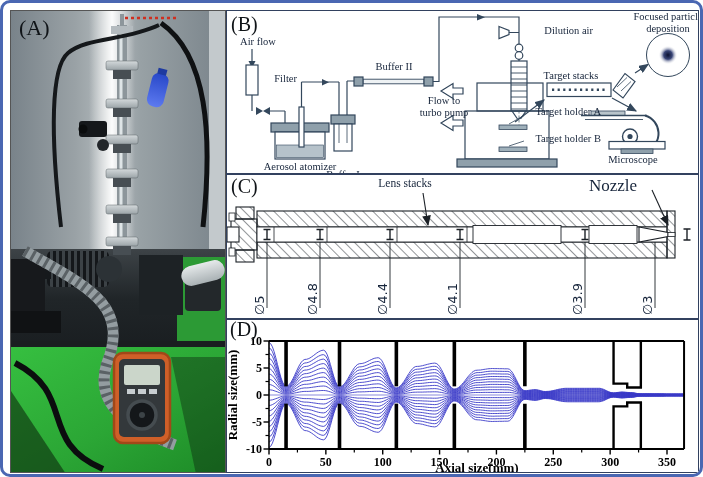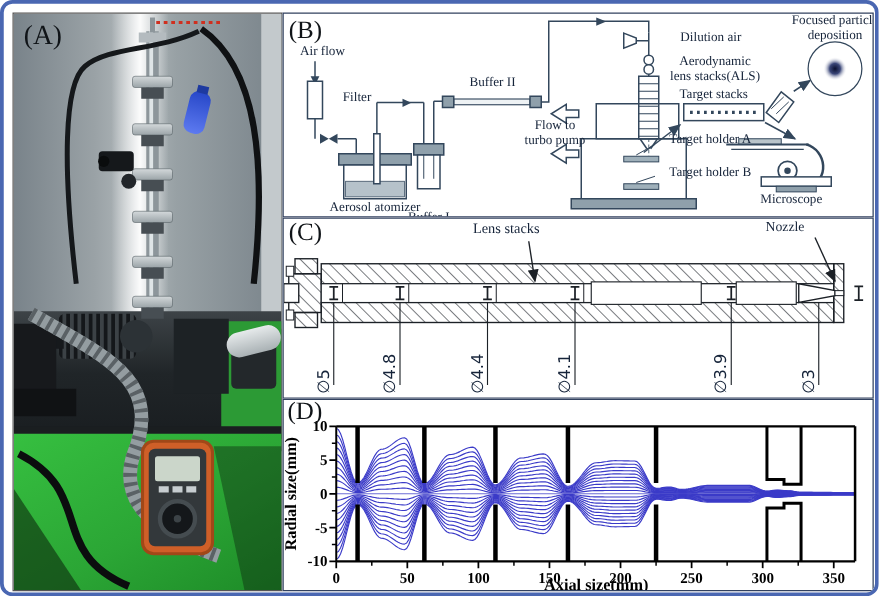--- a/index.html
+++ b/index.html
@@ -243,22 +243,20 @@
           <circle cx="441" cy="44" r="21.5" fill="#fff" stroke-width="1"></circle>
           <circle cx="441" cy="44" r="9.5" fill="url(#blobG)" stroke="none"></circle>
         </g>
       </g>
     </svg>
     <div class="tag" style="left:4px;top:2px;">(B)</div>
     <div class="lbl c" style="left:8px;top:25px;width:46px;">Air flow</div>
     <div class="lbl" style="left:36px;top:62px;width:34px;">Filter</div>
     <div class="lbl c" style="left:143px;top:50px;width:48px;">Buffer II</div>
     <div class="lbl" style="left:296px;top:14px;width:70px;">Dilution air</div>
-    <div class="lbl c pre" style="left:303px;top:33px;width:84px;">Aerodynamic
-lens stacks(ALS)</div>
     <div class="lbl c pre" style="left:189px;top:84px;width:56px;text-align:center;">Flow to
 turbo pump</div>
     <div class="lbl c" style="left:312px;top:59px;width:64px;">Target stacks</div>
     <div class="lbl" style="left:298px;top:95px;width:76px;">Target holder A</div>
     <div class="lbl" style="left:298px;top:122px;width:76px;">Target holder B</div>
     <div class="lbl c" style="left:24px;top:150px;width:98px;">Aerosol atomizer</div>
     <div class="lbl c" style="left:94px;top:158px;width:44px;">Buffer I</div>
     <div class="lbl c" style="left:376px;top:143px;width:60px;">Microscope</div>
     <div class="lbl c pre" style="left:400px;top:0px;width:82px;">Focused particle
 deposition</div>
@@ -309,21 +307,21 @@
         </g>
 
         <path d="M40,67V133 M93,67V133 M163,67V133 M233,67V133 M358,67V133 M428,67V133" stroke-width="0.9"></path>
 
         <line x1="196" y1="18" x2="201" y2="50" marker-end="url(#mArrC)"></line>
         <line x1="425" y1="15" x2="441" y2="50" marker-end="url(#mArrC)"></line>
       </g>
     </svg>
     <div class="tag" style="left:4px;top:0px;">(C)</div>
     <div class="lbl c" style="left:130px;top:2px;width:64px;font-size:11.5px;margin-left:16px;">Lens stacks</div>
-    <div class="lbl c" style="left:378px;top:1px;width:46px;font-size:11px;">Nozzle</div>
+    <div class="lbl c" style="left:362px;top:1px;width:46px;font-size:17px;">Nozzle</div>
     <div class="dia" style="left:-31px;top:84px;">∅5</div>
     <div class="dia" style="left:22px;top:84px;">∅4.8</div>
     <div class="dia" style="left:92px;top:84px;">∅4.4</div>
     <div class="dia" style="left:162px;top:84px;">∅4.1</div>
     <div class="dia" style="left:287px;top:84px;">∅3.9</div>
     <div class="dia" style="left:357px;top:84px;">∅3</div>
   </div>
 
   <div class="panel" style="left:223px;top:316px;width:473px;height:154px;">
     <svg width="473" height="154">

